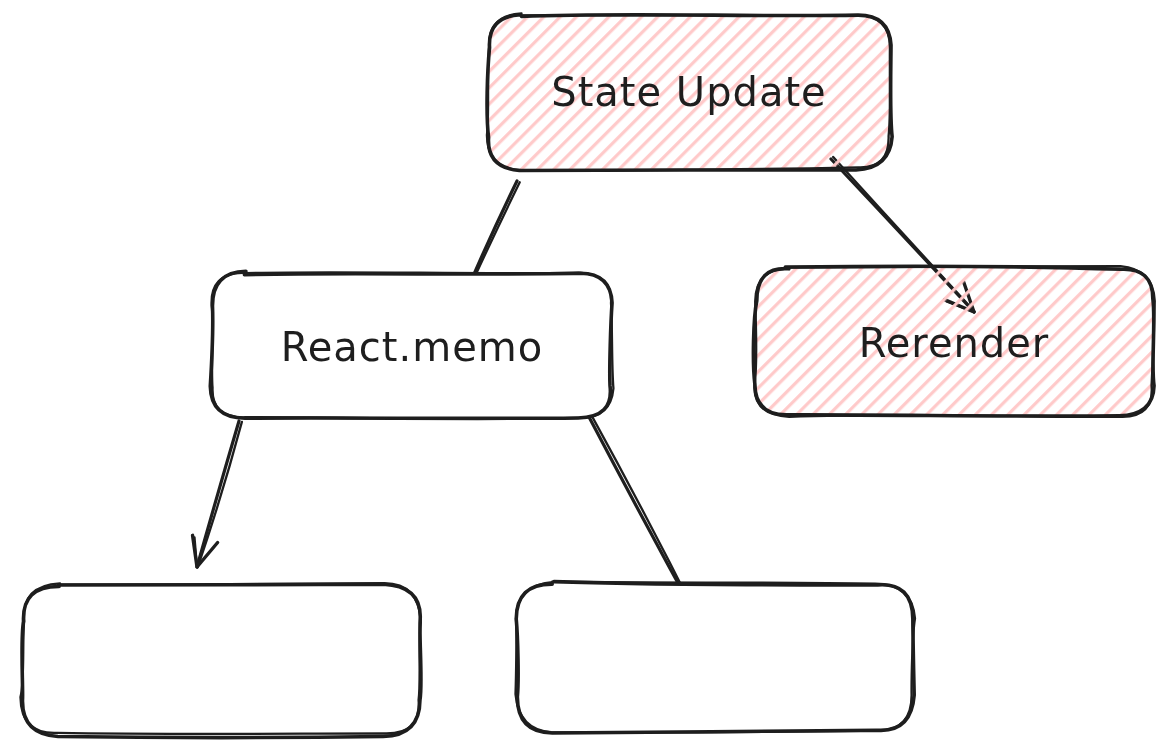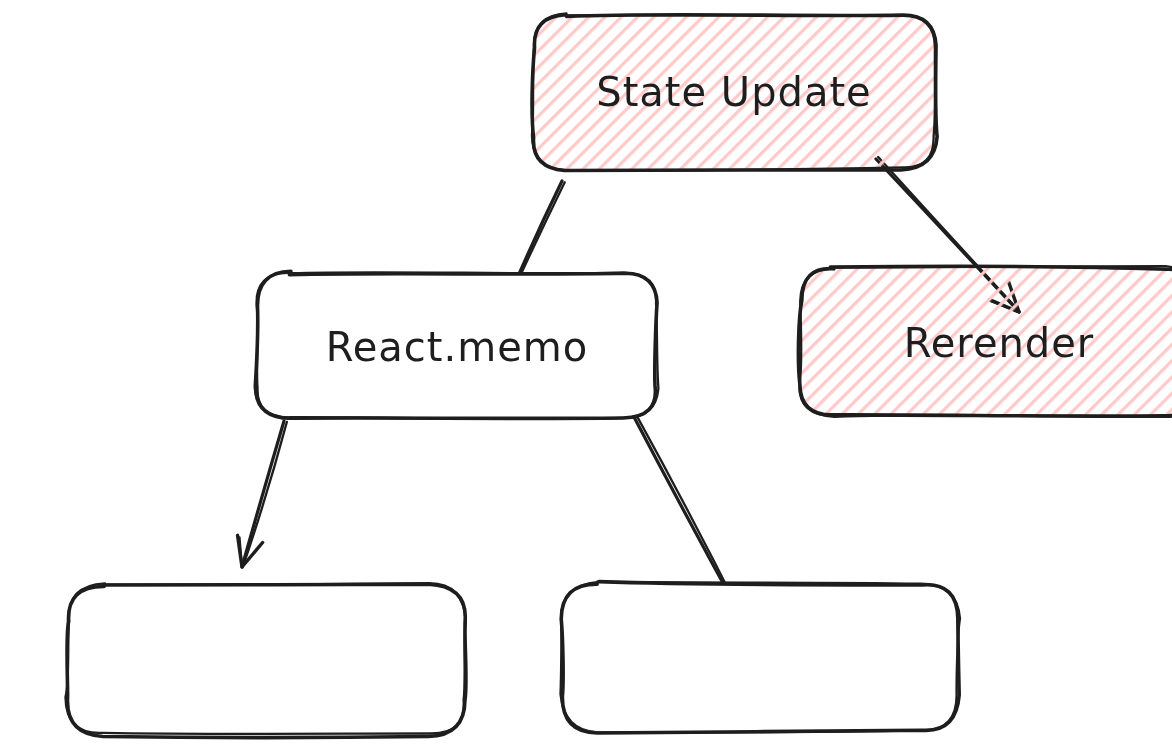--- a/index.html
+++ b/index.html
@@ -1,21 +1,21 @@
 <!DOCTYPE html>
 <html><head>
 <meta charset="utf-8">
 <style>
   html, body {
     margin: 0; padding: 0;
     width: 1172px; height: 756px;
     background: #ffffff;
     overflow: hidden;
   }
-  .canvas-wrap { position: relative; width: 932px; height: 756px; margin-left: 45px; }
+  .canvas-wrap { position: relative; width: 932px; height: 756px; }
   svg { display: block; }
   text.node-label {
     font-family: "DejaVu Sans", "Liberation Sans", sans-serif;
     font-size: 40px;
     fill: #1e1e1e;
     text-anchor: middle;
     letter-spacing: 1px;
   }
 </style>
 </head>

